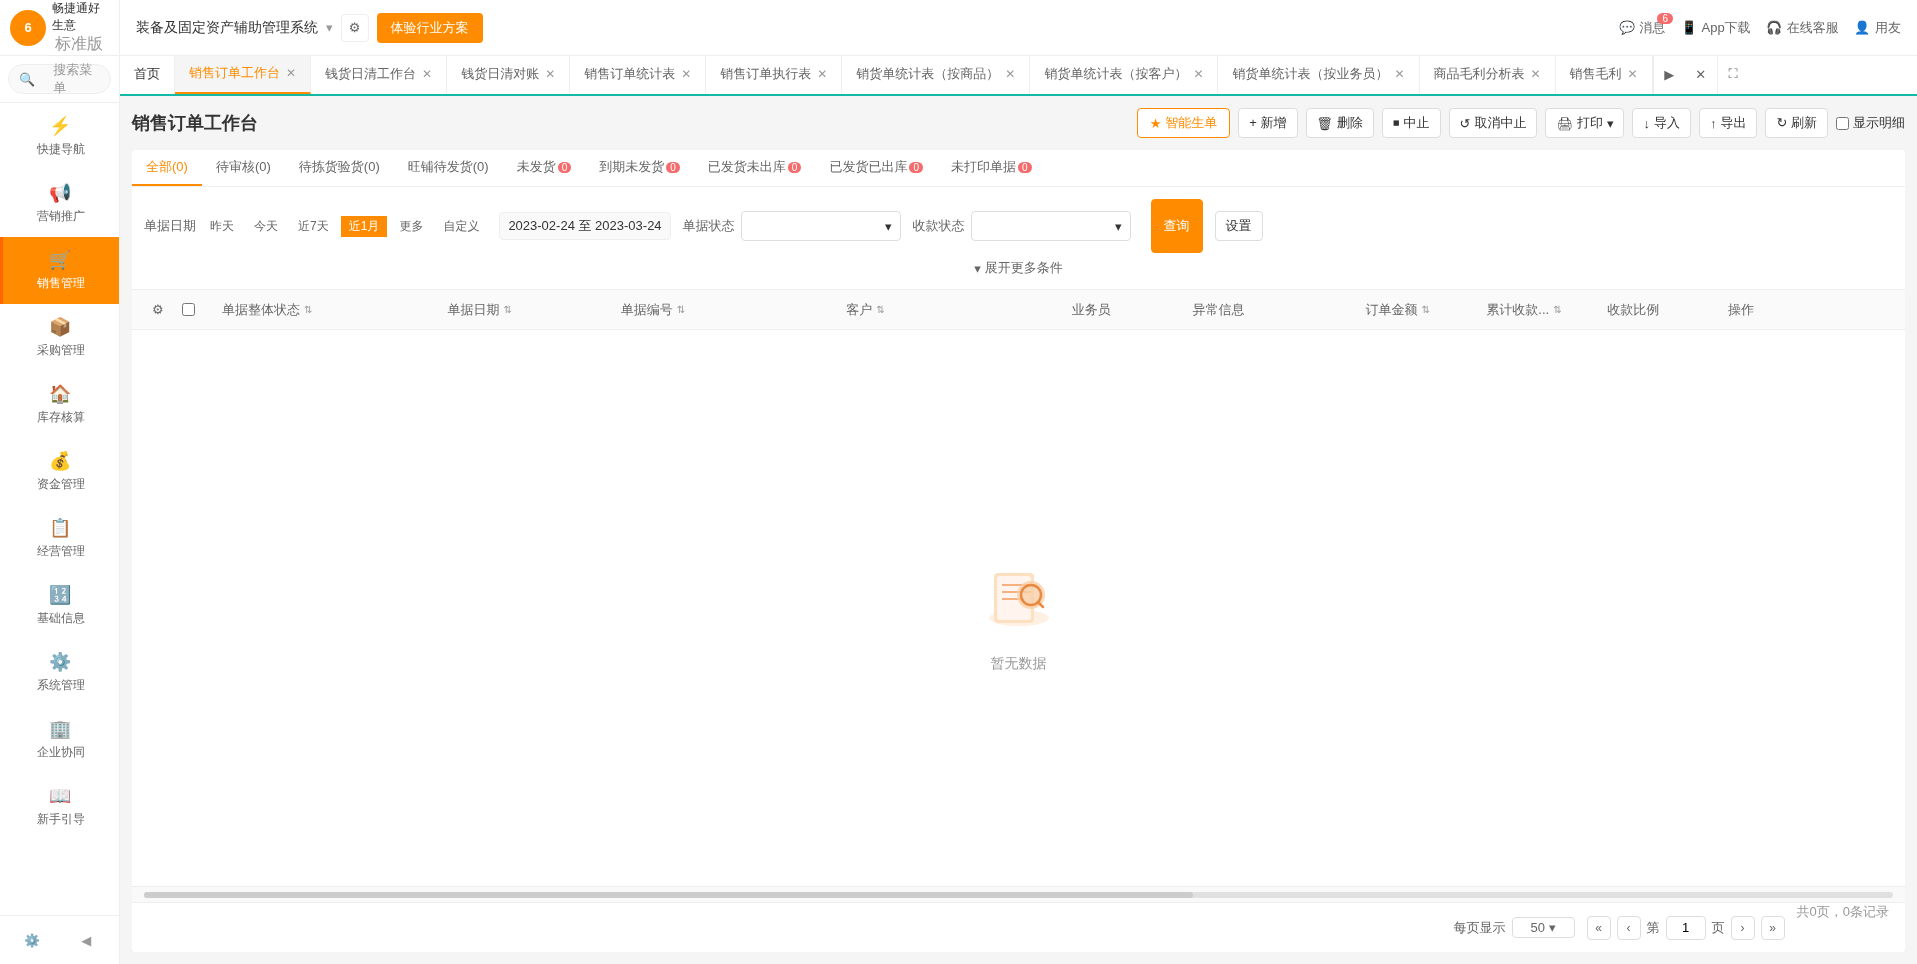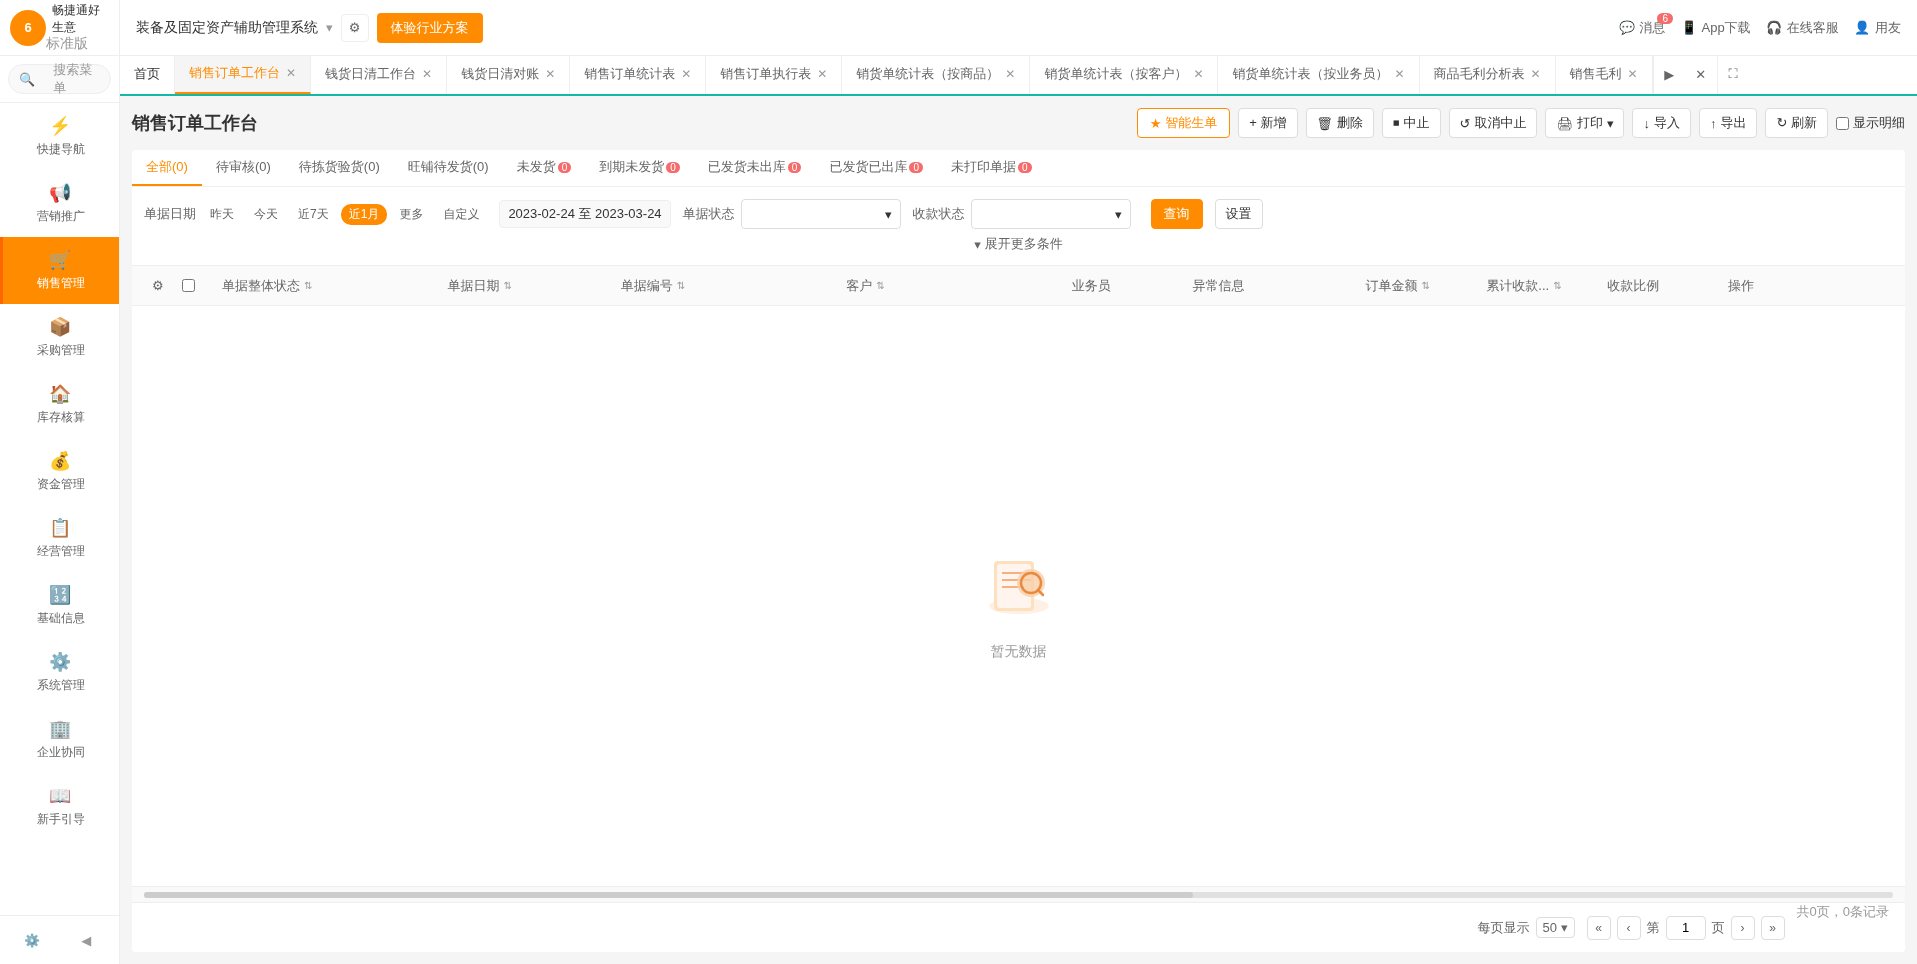--- a/index.html
+++ b/index.html
@@ -3,21 +3,21 @@
   <meta charset="utf-8">
   <style>
     * { box-sizing: border-box; margin: 0; padding: 0; font-family: 'Microsoft YaHei', '微软雅黑', Arial, sans-serif; font-size: 13px; }
     body { display: flex; height: 964px; overflow: hidden; background: #f5f5f5; }
 
     
     .sidebar { width: 120px; background: #fff; display: flex; flex-direction: column; border-right: 1px solid #eee; flex-shrink: 0; }
     .sidebar-logo { height: 56px; background: #fff; display: flex; align-items: center; padding: 0 10px; border-bottom: 1px solid #eee; }
     .logo-icon { width: 36px; height: 36px; background: #ff8c00; border-radius: 50%; display: flex; align-items: center; justify-content: center; color: #fff; font-size: 18px; font-weight: bold; flex-shrink: 0; }
     .logo-text { margin-left: 6px; font-size: 12px; color: #333; line-height: 1.4; }
-    .logo-sub { font-size: 14px; color: #999; }
+    .logo-sub { font-size: 16px; color: #999; margin-left: 9px; }
     .sidebar-search { padding: 8px; border-bottom: 1px solid #eee; }
     .sidebar-search-btn { width: 100%; height: 30px; border: 1px solid #eee; border-radius: 15px; background: #f9f9f9; display: flex; align-items: center; padding: 0 10px; cursor: pointer; color: #999; font-size: 12px; }
     .sidebar-nav { flex: 1; overflow-y: auto; }
     .sidebar-item { display: flex; flex-direction: column; align-items: center; padding: 12px 0; cursor: pointer; color: #666; border-left: 3px solid transparent; }
     .sidebar-item.active { background: #ff8c00; color: #fff; border-left-color: #ff6600; }
     .sidebar-item .nav-icon { font-size: 18px; margin-bottom: 4px; }
     .sidebar-item .nav-label { font-size: 12px; }
     .sidebar-bottom { padding: 10px; display: flex; gap: 8px; border-top: 1px solid #eee; }
     .sidebar-bottom-btn { flex: 1; height: 28px; display: flex; align-items: center; justify-content: center; cursor: pointer; color: #999; }
 
@@ -47,39 +47,39 @@
 
     
     .content { flex: 1; display: flex; flex-direction: column; overflow: hidden; background: #f5f5f5; padding: 12px; }
 
     
     .page-header { display: flex; align-items: center; justify-content: space-between; margin-bottom: 12px; }
     .page-title { font-size: 18px; font-weight: bold; color: #333; }
     .page-actions { display: flex; align-items: center; gap: 8px; }
     .btn-smart { background: #fff; border: 1px solid #ff8c00; color: #ff8c00; border-radius: 4px; padding: 5px 12px; cursor: pointer; display: flex; align-items: center; gap: 4px; font-size: 13px; }
     .btn-action { background: #fff; border: 1px solid #ddd; color: #333; border-radius: 4px; padding: 5px 10px; cursor: pointer; display: flex; align-items: center; gap: 4px; font-size: 13px; }
-    .btn-primary-action { background: #ff8c00; border: 1px solid #ff8c00; color: #fff; border-radius: 4px; padding: 5px 12px; cursor: pointer; display: flex; align-items: center; gap: 4px; font-size: 13px; }
+    .btn-primary-action { background: #ff8c00; border: 1px solid #ff8c00; color: #fff; border-radius: 4px; padding: 17px 12px; cursor: pointer; display: flex; align-items: center; gap: 4px; font-size: 13px; }
     .btn-refresh { background: #fff; border: 1px solid #ddd; color: #333; border-radius: 4px; padding: 5px 10px; cursor: pointer; font-size: 13px; }
     .checkbox-label { display: flex; align-items: center; gap: 4px; color: #333; font-size: 13px; }
 
     
     .sub-tabs { display: flex; align-items: center; background: #fff; border-radius: 4px 4px 0 0; border-bottom: 1px solid #eee; flex-shrink: 0; }
     .sub-tab { padding: 8px 14px; cursor: pointer; color: #666; font-size: 13px; border-bottom: 2px solid transparent; white-space: nowrap; }
     .sub-tab.active { color: #ff8c00; border-bottom-color: #ff8c00; }
     .sub-tab .count-badge { display: inline-block; background: #f56c6c; color: #fff; border-radius: 10px; font-size: 10px; padding: 0 4px; margin-left: 2px; }
 
     
     .filter-area { background: #fff; padding: 12px; border-bottom: 1px solid #eee; }
     .filter-row { display: flex; align-items: center; gap: 12px; flex-wrap: wrap; }
     .filter-item { display: flex; align-items: center; gap: 6px; }
     .filter-label { color: #666; font-size: 13px; white-space: nowrap; }
     .filter-date-range { display: flex; align-items: center; gap: 4px; color: #333; font-size: 12px; background: #f9f9f9; border: 1px solid #eee; border-radius: 4px; padding: 4px 8px; }
     .filter-quick-btns { display: flex; gap: 4px; }
     .quick-btn { padding: 2px 8px; border-radius: 3px; cursor: pointer; color: #666; font-size: 12px; }
-    .quick-btn.active { background: #ff8c00; color: #fff; border-radius: 10px; }
+    .quick-btn.active { background: #ff8c00; color: #fff; border-radius: 0; }
     .filter-select { min-width: 160px; height: 30px; border: 1px solid #ddd; border-radius: 4px; padding: 0 8px; color: #333; background: #fff; display: flex; align-items: center; justify-content: space-between; cursor: pointer; }
     .expand-btn { display: flex; align-items: center; gap: 4px; color: #666; cursor: pointer; font-size: 13px; justify-content: center; margin-top: 6px; }
     .table-info { display: flex; align-items: center; justify-content: space-between; padding: 8px 12px; border-bottom: 1px solid #eee; }
     .table-info-left { color: #666; font-size: 13px; }
     .table-info-right { display: flex; gap: 12px; }
     .quick-action { display: flex; align-items: center; gap: 4px; color: #ff8c00; cursor: pointer; font-size: 13px; }
     .quick-action::before { content: '●'; font-size: 8px; }
     .table-header { display: flex; align-items: center; background: #fafafa; border-bottom: 1px solid #eee; padding: 0 12px; height: 40px; flex-shrink: 0; }
     .th-item { color: #666; font-size: 13px; display: flex; align-items: center; gap: 4px; padding: 0 8px; }
     .th-item.checkbox { width: 40px; flex-shrink: 0; }
@@ -97,21 +97,21 @@
     .settings-icon-col { width: 30px; }
 
     
     .empty-state { flex: 1; display: flex; flex-direction: column; align-items: center; justify-content: center; }
     .empty-icon { width: 100px; height: 100px; display: flex; align-items: center; justify-content: center; }
     .empty-text { color: #999; font-size: 14px; margin-top: 12px; }
 
     
     .pagination { height: 50px; background: #fff; display: flex; justify-content: flex-end; padding: 0 16px; border-top: 1px solid #eee; gap: 12px; flex-shrink: 0; }
     .page-size-select { display: flex; align-items: center; gap: 6px; color: #666; font-size: 13px; }
-    .page-size-dropdown { border: 1px solid #ddd; border-radius: 4px; padding: 2px 6px; background: #fff; cursor: pointer; display: flex; align-items: center; gap: 4px; }
+    .page-size-dropdown { border: 1px solid #ddd; border-radius: 4px; padding: 2px 18px; background: #fff; cursor: pointer; display: flex; align-items: center; gap: 4px; }
     .page-nav { display: flex; align-items: center; gap: 6px; color: #666; font-size: 13px; }
     .page-btn { width: 24px; height: 24px; border: 1px solid #ddd; border-radius: 4px; display: flex; align-items: center; justify-content: center; cursor: pointer; font-size: 12px; }
     .page-input { width: 40px; height: 24px; border: 1px solid #ddd; border-radius: 4px; text-align: center; }
     .page-total { color: #999; font-size: 13px; }
 
     
     .scroll-bar-area { height: 16px; background: #f9f9f9; border-top: 1px solid #eee; display: flex; align-items: center; padding: 0 12px; flex-shrink: 0; }
     .scroll-track { flex: 1; height: 6px; background: #e0e0e0; border-radius: 3px; position: relative; }
     .scroll-thumb { position: absolute; left: 0; width: 60%; height: 6px; background: #ccc; border-radius: 3px; }
   </style>

